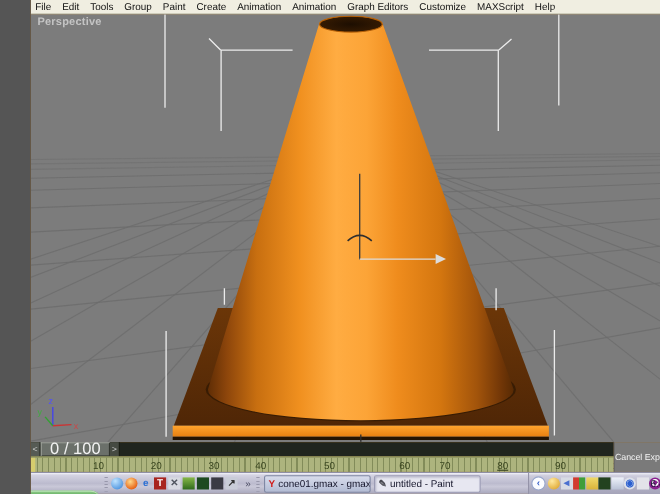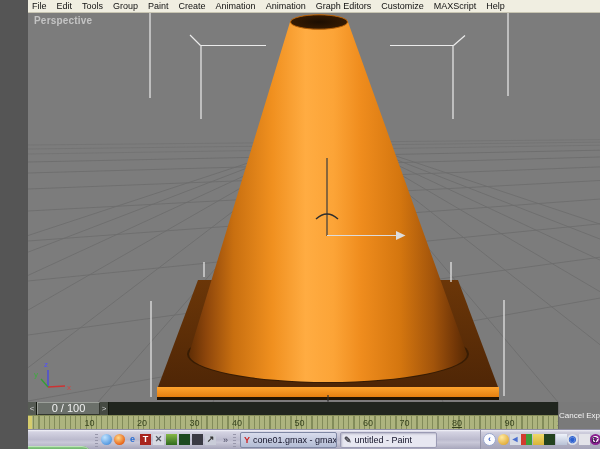--- a/index.html
+++ b/index.html
@@ -15,21 +15,21 @@
   .viewport{position:absolute;left:0;top:13px;width:600px;height:389px;background:#7c7c7c;overflow:hidden;}
   .vplabel{position:absolute;left:6px;top:2px;font-size:10px;font-weight:bold;color:#c4c4c4;letter-spacing:.2px;}
 
   
   .timerow{position:absolute;left:0;top:402px;width:530px;height:13px;background:#20251e;}
   .tbtn{position:absolute;top:0;height:13px;font-size:8px;color:#d6d6d6;text-align:center;line-height:13px;cursor:pointer;}
   .tbtn.prev{left:0;width:9px;background:#565b54;border-right:1px solid #14180f;}
   .tbtn.next{left:72px;width:9px;background:#454a42;border-right:1px solid #14180f;}
   .thandle{position:absolute;left:9px;top:0;width:63px;height:13px;background:#6b706a;
     border-top:1px solid #9b9f99;border-left:1px solid #9b9f99;border-right:1px solid #32362f;border-bottom:1px solid #32362f;
-    color:#f2f2f2;font-size:11px;text-align:center;line-height:11px;cursor:ew-resize;}
+    color:#f2f2f2;font-size:15px;text-align:center;line-height:11px;cursor:ew-resize;}
 
   
   .ruler{position:absolute;left:0;top:415px;width:530px;height:14px;background:#adb47e;overflow:hidden;border-top:1px solid #868d58;}
   .ruler-ticks{position:absolute;inset:0;opacity:.55;
     background-image:repeating-linear-gradient(90deg,#5f6b3c 0,#5f6b3c 1px,transparent 1px,transparent 5.25px);}
   .ruler-num{position:absolute;top:2px;width:20px;text-align:center;font-size:9px;color:#39451f;padding-left:13px;}
   .ruler-zero{position:absolute;left:0;top:0;width:4px;height:14px;background:#d6cd6d;}
 
   .cancelbtn{position:absolute;left:530px;top:402px;width:70px;height:27px;background:#7a7a7a;
     color:#f4f4f4;font-size:8px;text-align:center;line-height:27px;white-space:nowrap;cursor:pointer;border-left:1px solid #696969;}

